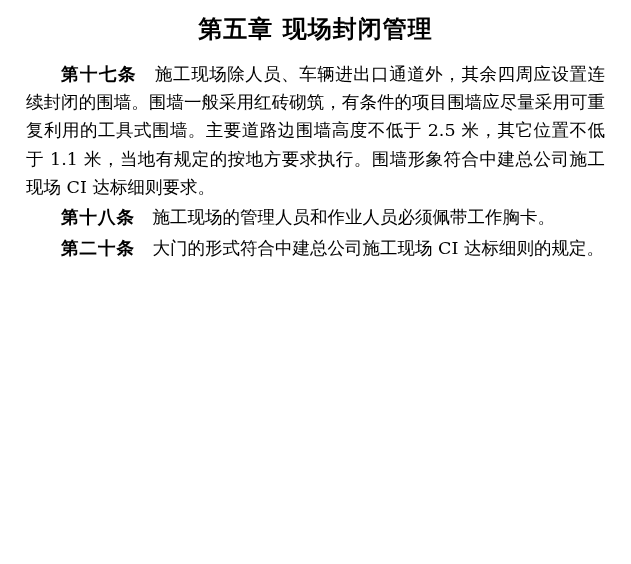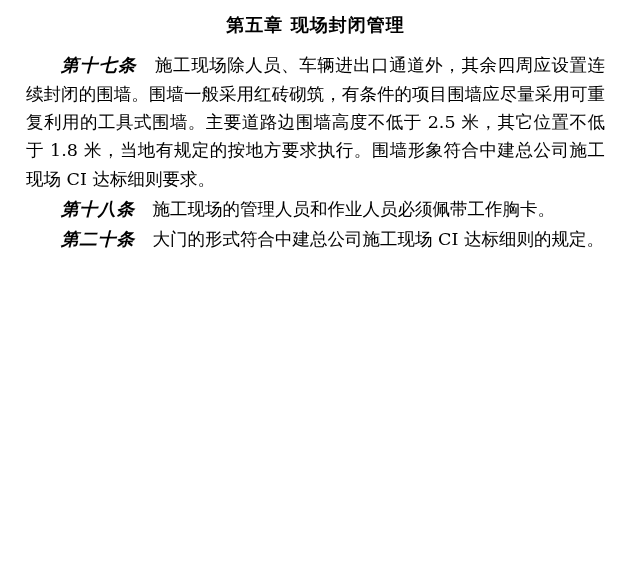--- a/index.html
+++ b/index.html
@@ -16,49 +16,48 @@
   }
   .page {
     width: 631px;
     height: 564px;
     box-sizing: border-box;
     padding: 6px 26px 0 26px;
     position: relative;
   }
   .doc-title {
     text-align: center;
-    font-size: 18px;
+    font-size: 24px;
     font-weight: bold;
     letter-spacing: 1px;
     margin: 6px 0 14px 0;
     line-height: 1.4;
   }
   .para {
     font-size: 17.5px;
     line-height: 1.62;
     text-align: justify;
     text-justify: inter-ideograph;
     margin: 0 0 2px 0;
     text-indent: 2em;
   }
   .para .lead {
     font-weight: bold;
     letter-spacing: 1px;
-    font-style: italic;
   }
 </style>
 </head>
 <body>
 
 <div class="page">
 
   <h1 class="doc-title">第五章   现场封闭管理</h1>
 
   <p class="para">
-    <span class="lead">第十七条</span><span>　施工现场除人员、车辆进出口通道外，其余四周应设置连续封闭的围墙。围墙一般采用红砖砌筑，有条件的项目围墙应尽量采用可重复利用的工具式围墙。主要道路边围墙高度不低于 2.5 米，其它位置不低于 1.8 米，当地有规定的按地方要求执行。围墙形象符合中建总公司施工现场 CI 达标细则要求。</span>
+    <span class="lead">第十七条</span><span>　施工现场除人员、车辆进出口通道外，其余四周应设置连续封闭的围墙。围墙一般采用红砖砌筑，有条件的项目围墙应尽量采用可重复利用的工具式围墙。主要道路边围墙高度不低于 2.5 米，其它位置不低于 1.1 米，当地有规定的按地方要求执行。围墙形象符合中建总公司施工现场 CI 达标细则要求。</span>
   </p>
 
 
   <p class="para">
     <span class="lead">第十八条</span><span>　施工现场的管理人员和作业人员必须佩带工作胸卡。</span>
   </p>
 
   <p class="para">
     <span class="lead">第二十条</span><span>　大门的形式符合中建总公司施工现场 CI 达标细则的规定。</span>
   </p>

